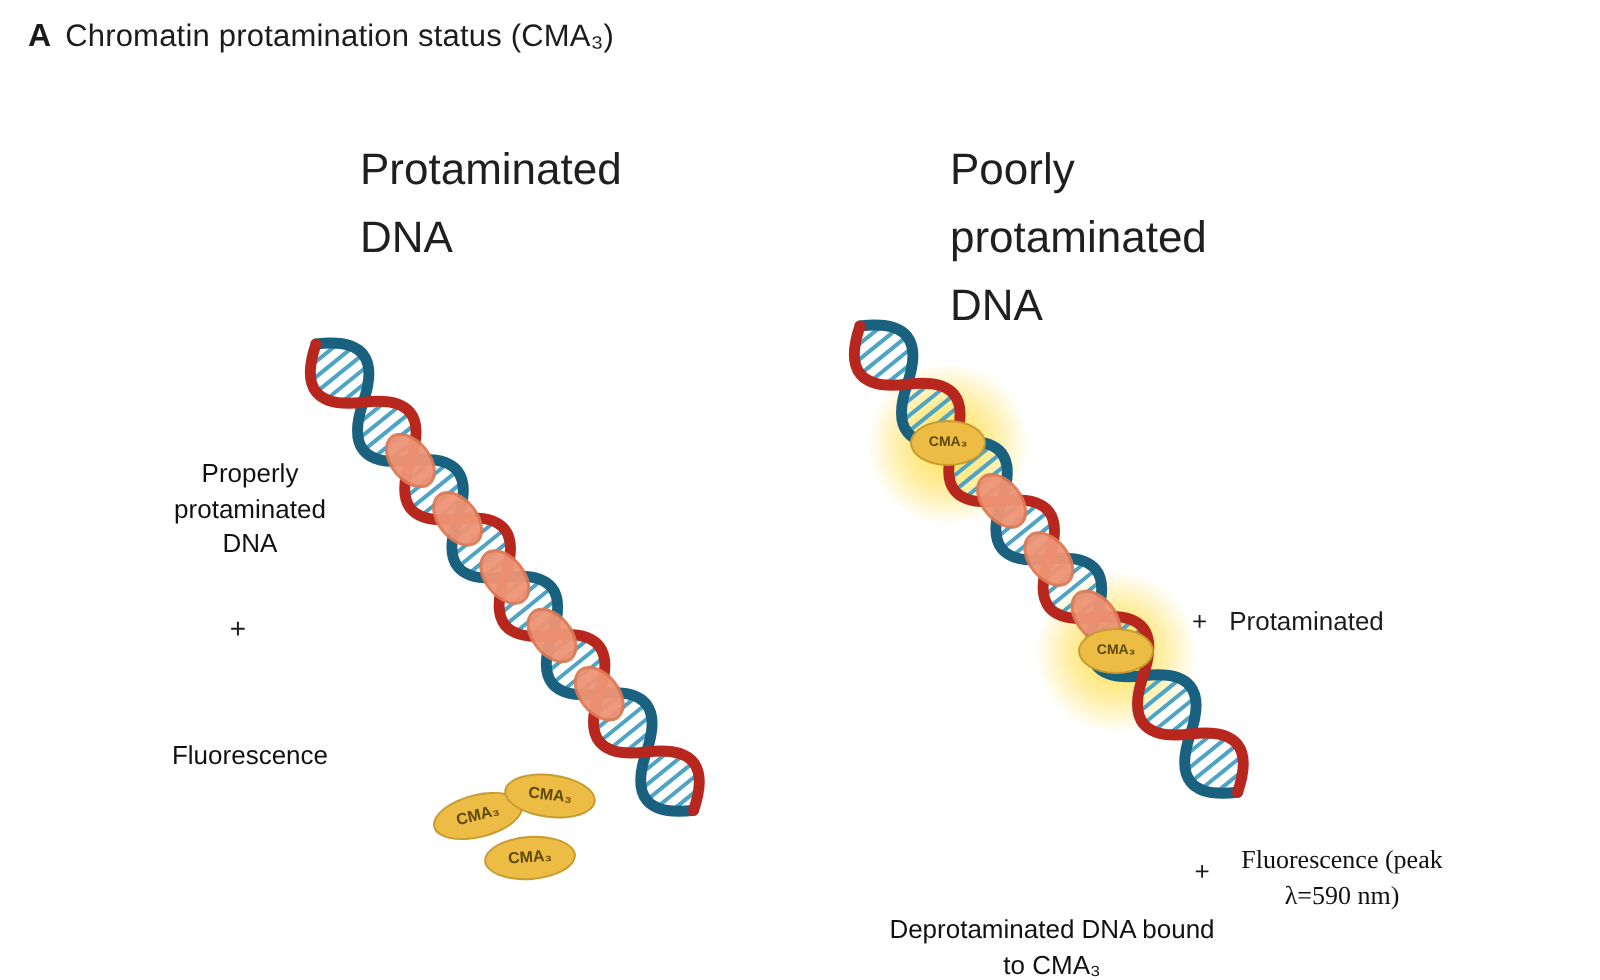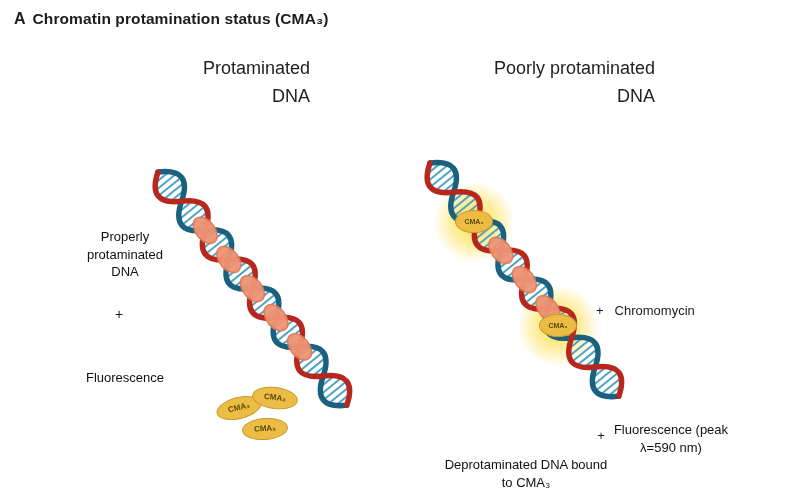--- a/index.html
+++ b/index.html
@@ -2,35 +2,35 @@
 <html><head>
 <meta charset="utf-8">
 <style>
   html,body{margin:0;padding:0;background:#ffffff;}
   #figure{position:relative;width:800px;height:490px;background:#ffffff;overflow:hidden;
     font-family:"Liberation Sans","DejaVu Sans",sans-serif;color:#1c1c1c;}
   .abs{position:absolute;}
 
   #title-row{left:14px;top:10px;display:flex;gap:7px;align-items:baseline;z-index:2;}
   #panel-label{font-weight:bold;font-size:16px;}
-  #figure-title{font-weight:bold;font-size:15.5px;letter-spacing:.1px;}
+  #figure-title{font-weight:normal;font-size:15.5px;letter-spacing:.1px;}
 
-  .col-header{top:55px;font-size:18px;line-height:1.55;text-align:right;color:#1f1f1f;z-index:2;}
+  .col-header{top:68px;font-size:22px;line-height:1.55;text-align:left;color:#1f1f1f;z-index:2;}
   #left-header{left:180px;width:130px;}
   #right-header{left:475px;width:180px;}
 
   .small-label{font-size:13px;line-height:1.35;text-align:center;color:#111;z-index:2;}
   #reagent-label{left:80px;top:228px;width:90px;}
   #left-plus{left:104px;top:306px;width:30px;font-size:14px;text-align:center;z-index:2;}
   #chromomycin-label{left:60px;top:369px;width:130px;}
 
   #fluor-row{left:596px;top:303px;display:flex;gap:11px;font-size:13px;z-index:2;align-items:baseline;}
   #caption-dna{left:440px;top:421px;width:172px;margin-top:35px;}
   #caption-plus{left:592px;top:428px;width:18px;font-size:13px;text-align:center;z-index:2;}
-  #caption-fluor{left:612px;top:421px;width:118px;}
+  #caption-fluor{left:612px;top:421px;width:118px;font-family:Liberation Serif, serif;}
 
   #scene{left:0;top:0;z-index:1;}
 
   .glow{width:82px;height:82px;border-radius:50%;z-index:0;
     background:radial-gradient(circle, var(--glow-c,#ffdf43) 0%, rgba(255,226,96,.55) 42%, rgba(255,240,170,0) 70%);}
 
   .cma{display:flex;align-items:center;justify-content:center;border-radius:50%;
     background:var(--cma-fill,#ecbc45);border:1.5px solid var(--cma-border,#c79b2f);
     color:#5d4908;font-weight:bold;z-index:3;box-sizing:border-box;line-height:1;}
   .cma-free{width:46px;height:22px;font-size:8px;}
@@ -89,20 +89,20 @@
   </div>
   <div class="abs cma cma-free" style="left:252px;top:387px;transform:rotate(7deg);">
     <span>CMA₃</span>
   </div>
   <div class="abs cma cma-free" style="left:242px;top:418px;transform:rotate(-4deg);">
     <span>CMA₃</span>
   </div>
 
   <div id="fluor-row" class="abs">
     <span>+</span>
-    <span>Chromomycin</span>
+    <span>Protaminated</span>
   </div>
 
   <div id="caption-dna" class="abs small-label">Deprotaminated DNA bound to CMA₃</div>
   <div id="caption-plus" class="abs">+</div>
   <div id="caption-fluor" class="abs small-label">Fluorescence (peak λ=590 nm)</div>
 
 </div>
 
 </body></html>

